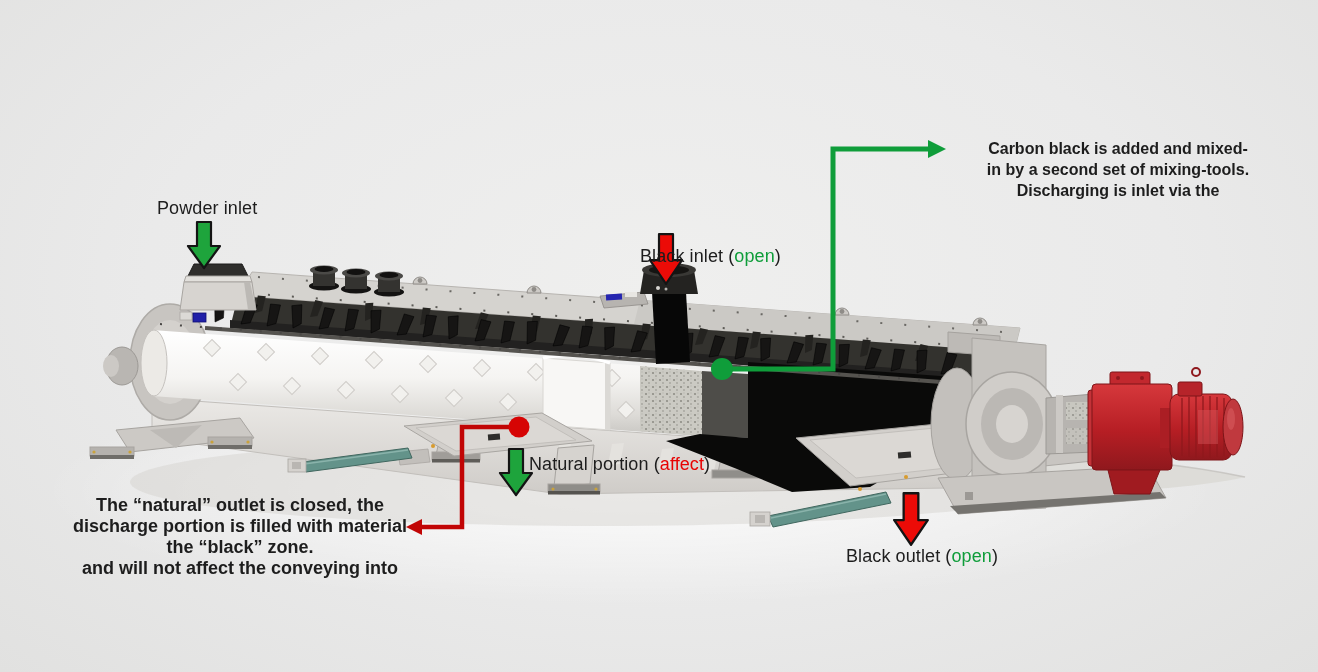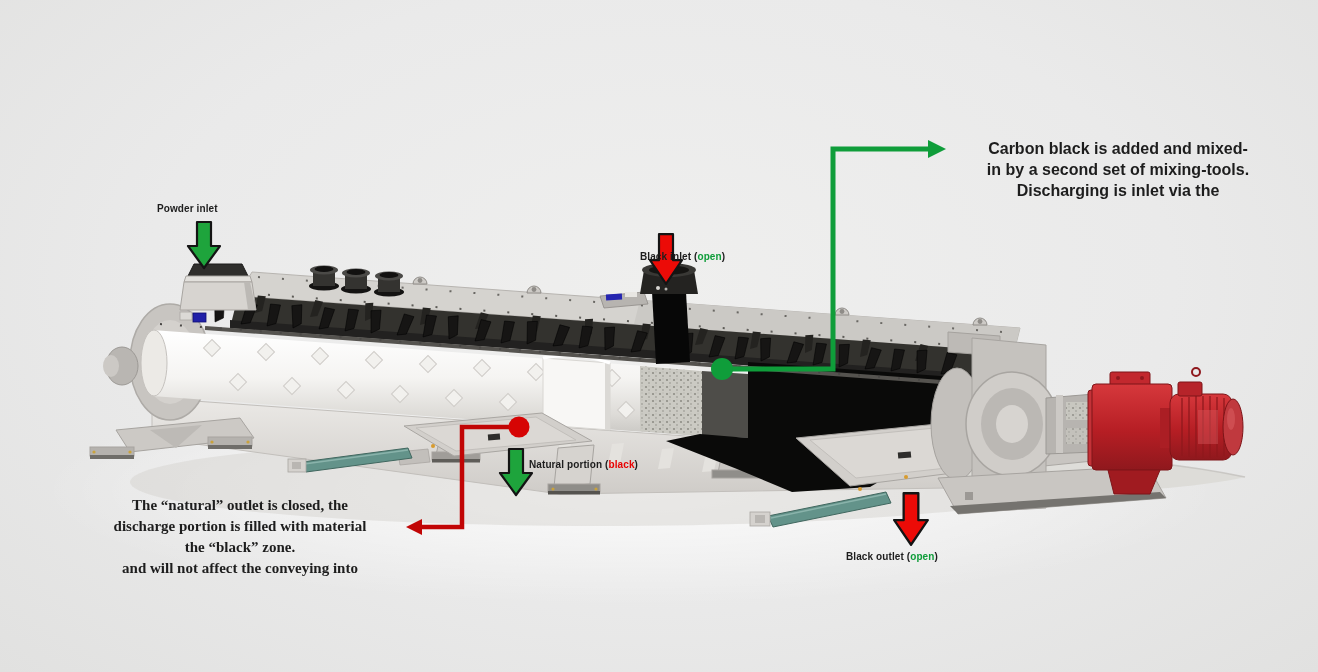--- a/index.html
+++ b/index.html
@@ -3,28 +3,28 @@
 <meta charset="utf-8">
 <style>
   html,body{margin:0;padding:0;background:#d8d8d8;}
   .stage{
     position:relative;width:1318px;height:672px;overflow:hidden;
     background:radial-gradient(ellipse at 50% 42%, #efefee 0%, #eaeaea 55%, #e1e1e0 100%);
     font-family:"Liberation Sans", sans-serif;
   }
   svg{position:absolute;left:0;top:0;}
   .label{
-    position:absolute;font-weight:bold;font-size:10px;line-height:17px;
+    position:absolute;font-weight:normal;font-size:18px;line-height:17px;
     color:var(--text);white-space:nowrap;letter-spacing:.1px;
   }
   .note{
     position:absolute;font-weight:bold;text-align:center;color:var(--text);
   }
   .note-carbon{left:944px;top:98px;width:348px;font-size:16px;line-height:21px;margin-top:40px;}
-  .note-natural{left:68px;top:495px;width:344px;font-size:15px;line-height:21px;font-family:Liberation Serif, serif;}
+  .note-natural{left:68px;top:495px;width:344px;font-size:18px;line-height:21px;}
   .st-green{color:var(--green);}
   .st-red{color:var(--red-text);}
   #lbl-powder{left:157px;top:200px;}
   #lbl-blackinlet{left:640px;top:248px;}
   #lbl-naturaloutlet{left:529px;top:456px;}
   #lbl-blackoutlet{left:846px;top:548px;}
 </style>
 </head>
 <body>
 
@@ -355,21 +355,21 @@
       <path d="M-7,-23 L7,-23 L7,1 L16,1 L0,23 L-16,1 L-7,1 Z" transform="translate(666,259) scale(1,1.08)" fill="var(--red-arrow)"></path>
       <path d="M-7,-23 L7,-23 L7,1 L16,1 L0,23 L-16,1 L-7,1 Z" transform="translate(516,472)" fill="var(--green-arrow)"></path>
       <path d="M-7,-23 L7,-23 L7,1 L16,1 L0,23 L-16,1 L-7,1 Z" transform="translate(911,519) scale(1.05,1.12)" fill="var(--red-arrow)"></path>
     </g>
   </svg>
 
   <div class="label" id="lbl-powder">Powder inlet</div>
 
   <div class="label" id="lbl-blackinlet"><span>Black inlet (</span><span class="st-green">open</span><span>)</span></div>
 
-  <div class="label" id="lbl-naturaloutlet"><span>Natural portion (</span><span class="st-red">black</span><span>)</span></div>
+  <div class="label" id="lbl-naturaloutlet"><span>Natural portion (</span><span class="st-red">affect</span><span>)</span></div>
 
   <div class="label" id="lbl-blackoutlet"><span>Black outlet (</span><span class="st-green">open</span><span>)</span></div>
 
   <div class="note note-carbon">
     <div>Carbon black is added and mixed-</div>
     <div>in by a second set of mixing-tools.</div>
     <div>Discharging is inlet via the</div>
   </div>
 
   <div class="note note-natural">

